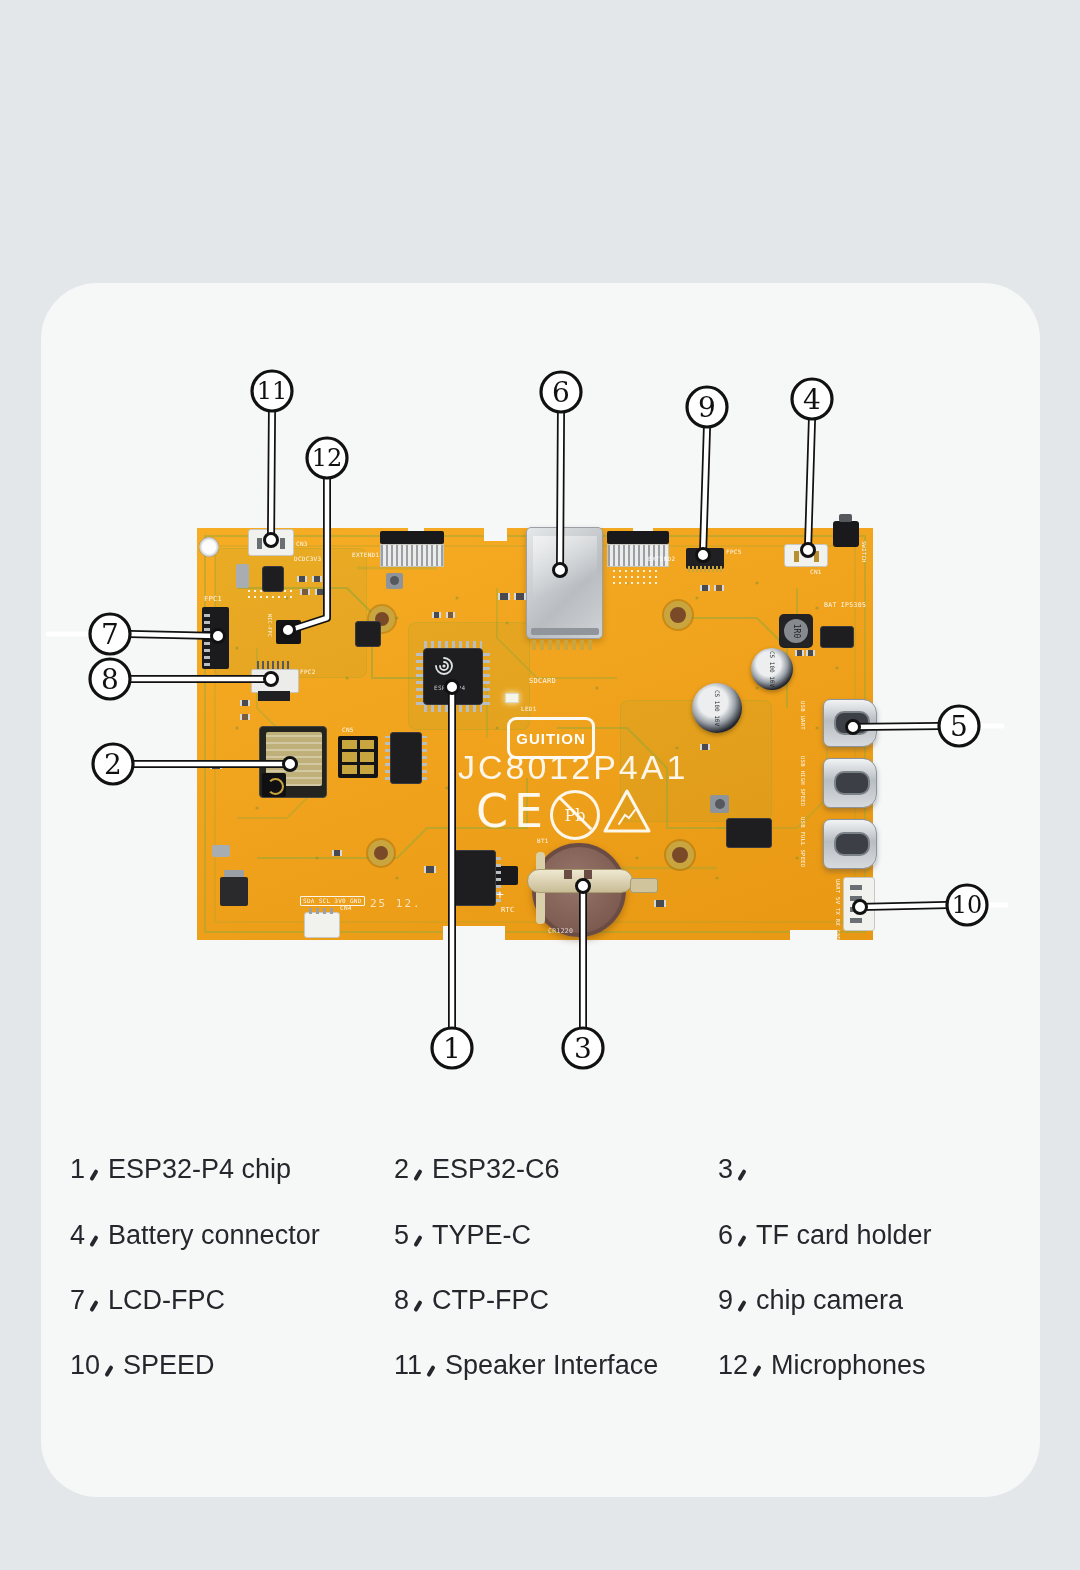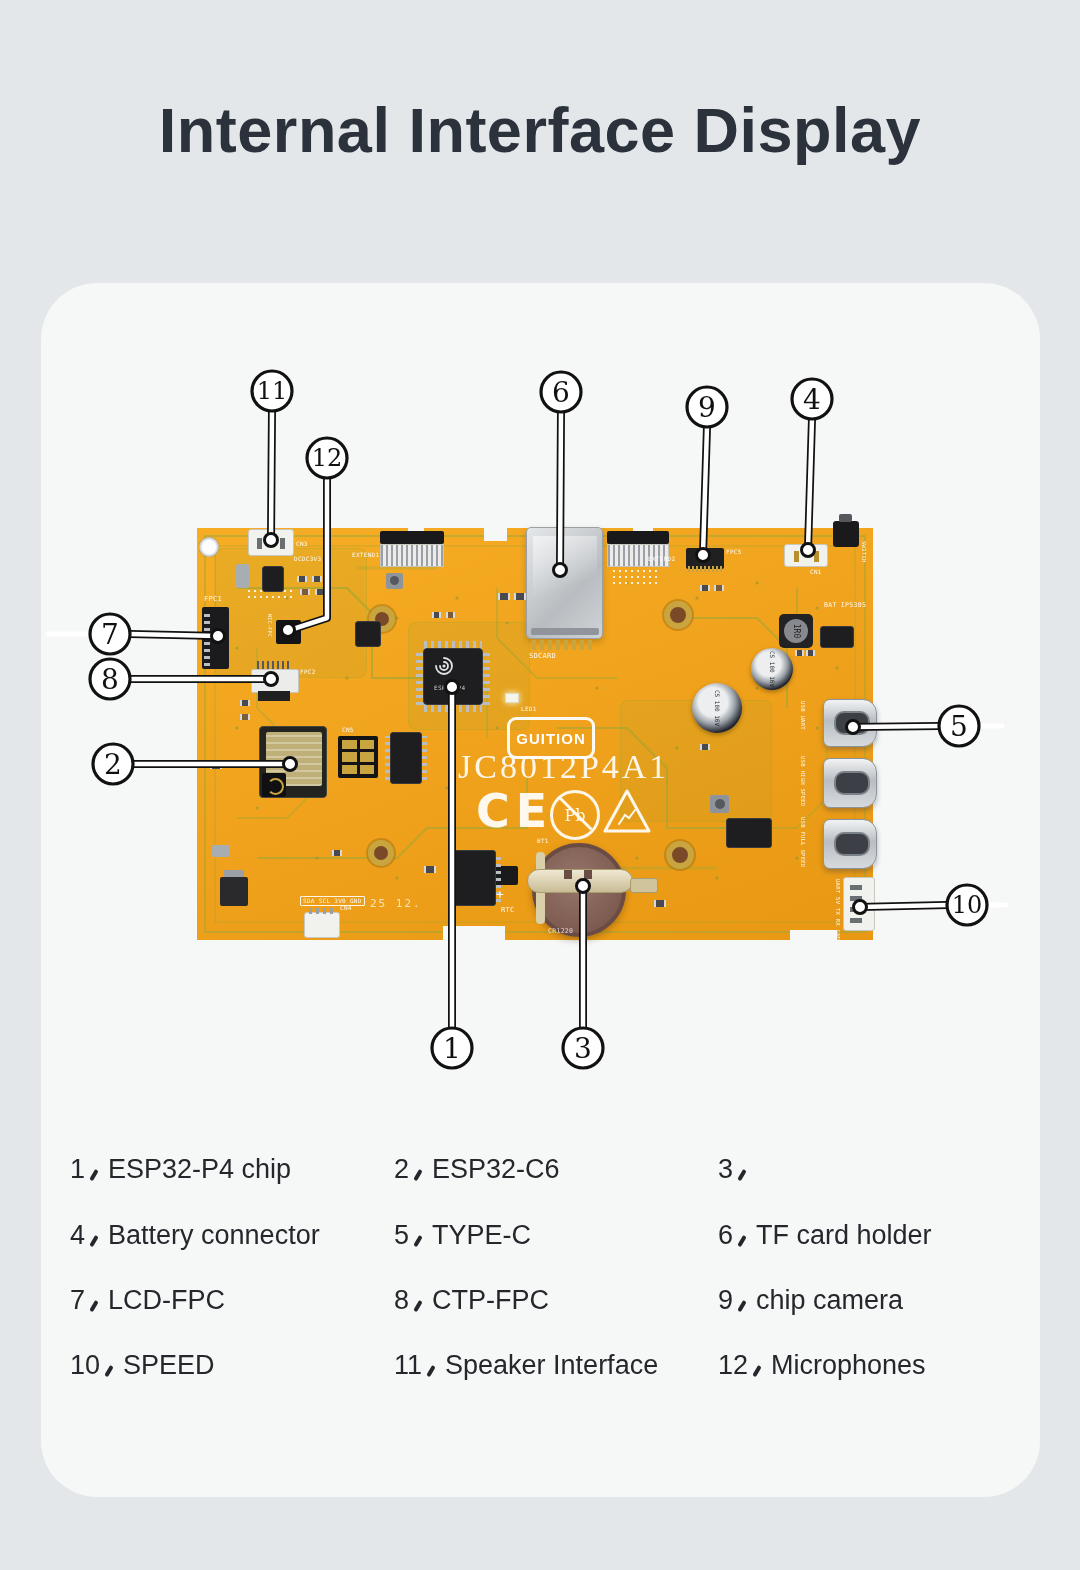--- a/index.html
+++ b/index.html
@@ -27,38 +27,37 @@
   .pins-v{background:repeating-linear-gradient(0deg,#b9bec3 0 3px,transparent 3px 7px);}
   .white-conn{background:#f1f1ee;border:1px solid #c8c8c0;border-radius:3px;}
   .usb{background:linear-gradient(180deg,#f1f3f4,#b9bec3 45%,#d7dadd);border:1px solid #8d939a;border-radius:7px 14px 14px 7px;box-shadow:0 3px 5px rgba(60,60,70,.35);}
   .usb .slot{position:absolute;left:10px;top:50%;transform:translateY(-50%);width:32px;height:20px;background:#3c4046;border:2px solid #7a8187;border-radius:10px;}
   .cap{border-radius:50%;background:radial-gradient(circle at 42% 38%,#eceeef 0 34%,#9aa1a8 52%,#23262e 72%);box-shadow:0 2px 4px rgba(60,40,0,.4);}
   .capTxt{position:absolute;left:50%;top:50%;transform:translate(-50%,-50%) rotate(90deg);font:6px "DejaVu Sans Mono",monospace;color:#222;white-space:nowrap;}
   .hole-gold{border-radius:50%;border:6px solid #c9a53f;background:#7a4a28;box-shadow:0 0 0 2px rgba(130,90,10,.35);}
   .hole-steel{border-radius:50%;background:radial-gradient(circle,#fdfdfd 0 42%,#c4c8cb 60%,rgba(0,0,0,.15) 66%,transparent 68%);}
   
   .logoBox{position:absolute;left:507px;top:717px;width:82px;height:36px;border:3px solid rgba(255,255,255,.95);border-radius:9px;display:flex;align-items:center;justify-content:center;color:#fff;font-weight:700;font-size:15px;letter-spacing:1px;}
-  .model{position:absolute;left:458px;top:748px;font-family:Liberation Serif, serif;font-size:34px;color:rgba(255,255,255,.9);letter-spacing:3px;}
-  .ce{position:absolute;left:476px;top:784px;font-family:"DejaVu Sans",sans-serif;font-weight:700;font-size:46px;color:rgba(255,255,255,.92);letter-spacing:6px;}
+  .model{position:absolute;left:458px;top:748px;font-family:Liberation Sans, sans-serif;font-size:34px;color:rgba(255,255,255,.9);letter-spacing:3px;}
+  .ce{position:absolute;left:476px;top:784px;font-family:"DejaVu Sans",sans-serif;font-weight:400;font-size:46px;color:rgba(255,255,255,.92);letter-spacing:6px;}
   .pbmark{position:absolute;left:550px;top:790px;width:44px;height:44px;border:3px solid rgba(255,255,255,.9);border-radius:50%;}
   .pbmark span{position:absolute;left:50%;top:50%;transform:translate(-50%,-50%);font-family:"DejaVu Serif",serif;font-size:16px;color:rgba(255,255,255,.92);}
   .pbmark::after{content:'';position:absolute;left:50%;top:-3px;width:3px;height:46px;background:rgba(255,255,255,.9);transform:translateX(-50%) rotate(-45deg);transform-origin:center;}
   
   .lg{position:absolute;display:flex;align-items:baseline;color:#24272b;font-size:27px;}
   .lgn{display:inline-block;}
   .tick{display:inline-block;width:13px;height:16px;position:relative;margin:0 7px 0 3px;}
   .tick::after{content:'';position:absolute;left:4px;top:7px;width:3.5px;height:12px;background:#24272b;border-radius:2px;transform:rotate(30deg);}
   .callouts{position:absolute;inset:0;pointer-events:none;}
 </style>
 </head>
 <body>
 
 <div class="page">
 
-  <div class="title">Internal Interface Display</div>
 
   <div class="card"></div>
 
   <div class="board">
     <svg width="676" height="412">
       <g fill="none" stroke="#97a737">
         <rect x="8" y="8" width="660" height="396" stroke-width="2" opacity="0.5"></rect>
         <rect x="18" y="18" width="640" height="376" stroke-width="1.5" opacity="0.3"></rect>
         <path d="M40,60 H150 L175,85 V150 H240" stroke-width="2" opacity="0.6"></path>
         <path d="M60,330 H200 L230,300 H330 V250" stroke-width="2" opacity="0.55"></path>
@@ -284,21 +283,21 @@
 
   <span class="sl" style="left:204px;top:596px;">FPC1</span>
   <span class="sl" style="left:296px;top:541px;font-size:6px;">CN3</span>
   <span class="sl" style="left:294px;top:556px;font-size:6px;">DCDC3V3</span>
   <span class="sl" style="left:352px;top:552px;font-size:6px;">EXTEND1</span>
   <span class="sl" style="left:648px;top:556px;font-size:6px;">EXTEND2</span>
   <span class="sl" style="left:726px;top:549px;font-size:6px;">FPC5</span>
   <span class="sl" style="left:810px;top:569px;font-size:6px;">CN1</span>
   <span class="sl slv" style="left:860px;top:541px;font-size:5.5px;height:30px;">SWITCH</span>
   <span class="sl" style="left:824px;top:602px;font-size:6.5px;">BAT IP5305</span>
-  <span class="sl" style="left:529px;top:653px;">SDCARD</span>
+  <span class="sl" style="left:529px;top:678px;">SDCARD</span>
   <span class="sl" style="left:300px;top:669px;font-size:6px;">FPC2</span>
   <span class="sl slv" style="left:267px;top:614px;font-size:5px;height:36px;">MIC-FPC</span>
   <span class="sl" style="left:342px;top:727px;font-size:6px;">CN5</span>
   <span class="sl" style="left:521px;top:706px;font-size:6px;">LED1</span>
   <span class="sl slv" style="left:799px;top:701px;font-size:5.5px;height:46px;">USB UART</span>
   <span class="sl slv" style="left:799px;top:756px;font-size:5.5px;height:54px;">USB HIGH SPEED</span>
   <span class="sl slv" style="left:799px;top:817px;font-size:5.5px;height:54px;">USB FULL SPEED</span>
   <span class="sl slv" style="left:834px;top:879px;font-size:5.5px;height:52px;">UART 5V TX RX GND</span>
   <span class="sl" style="left:537px;top:838px;font-size:6px;">BT1</span>
   <span class="sl" style="left:496px;top:888px;font-size:13px;">+</span>

